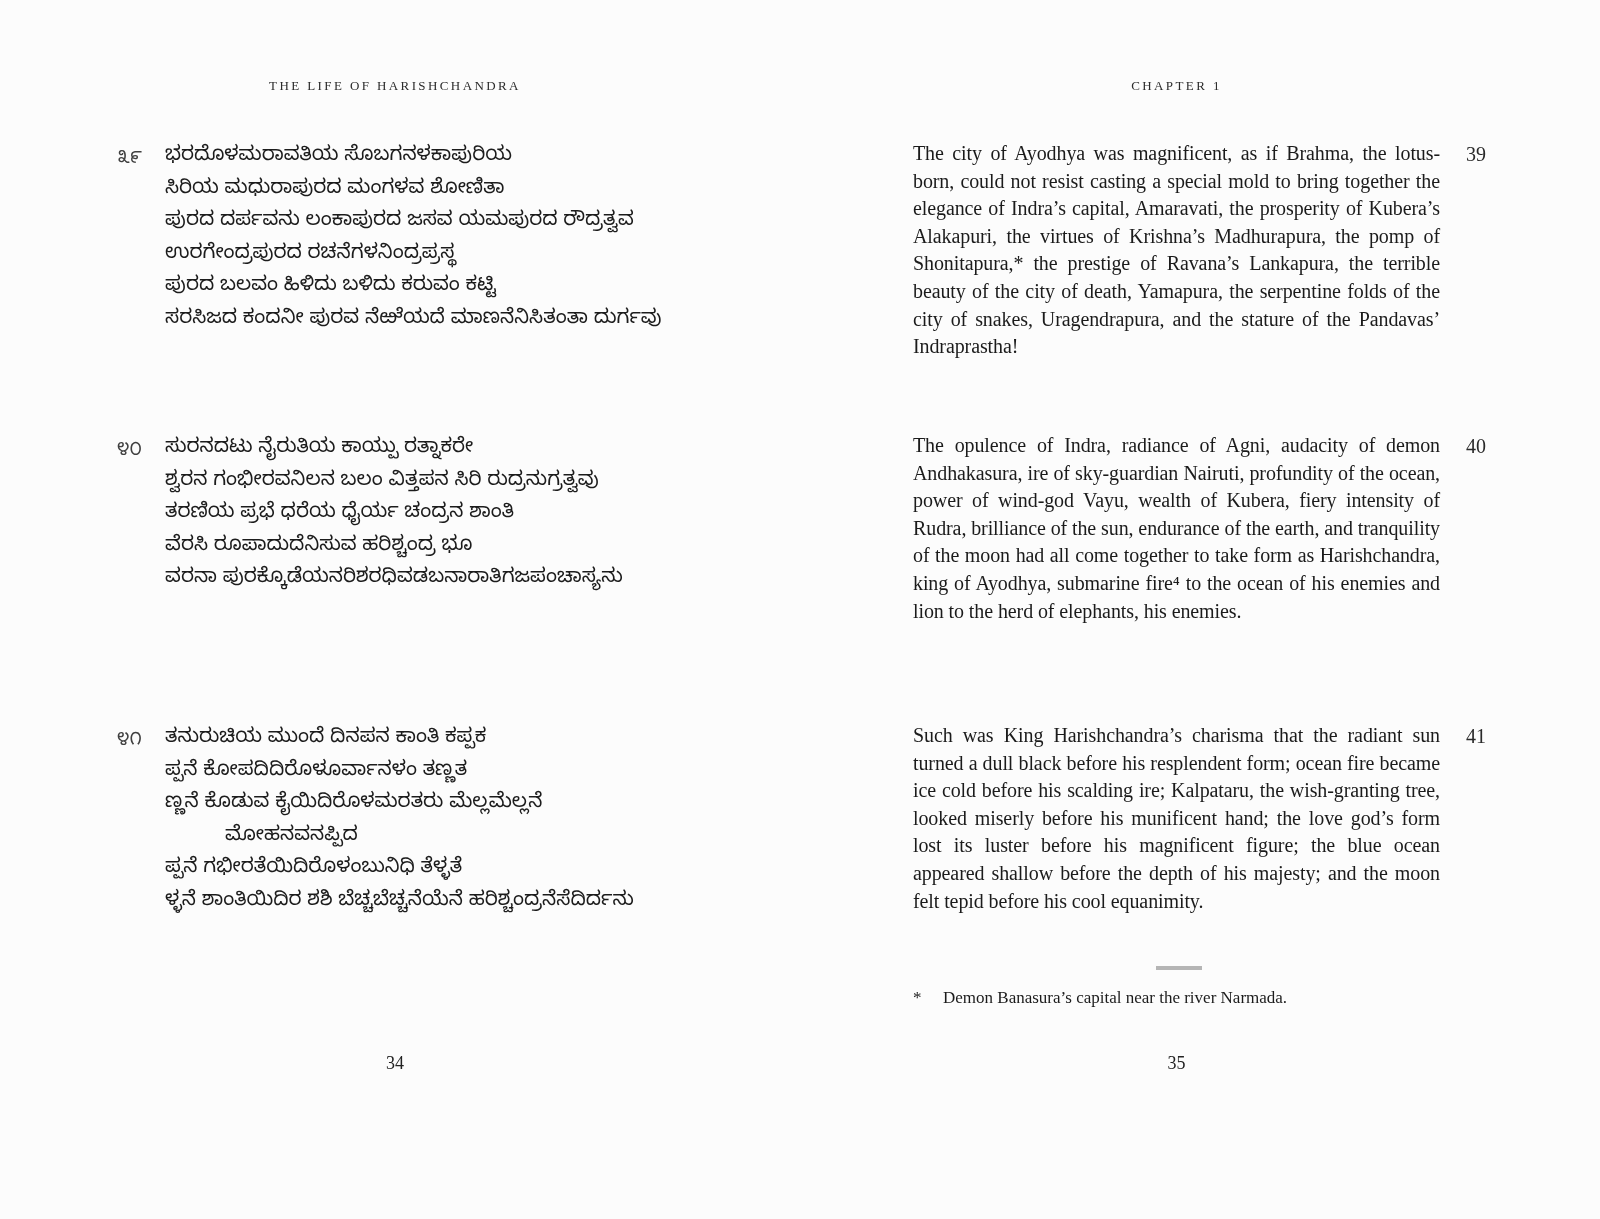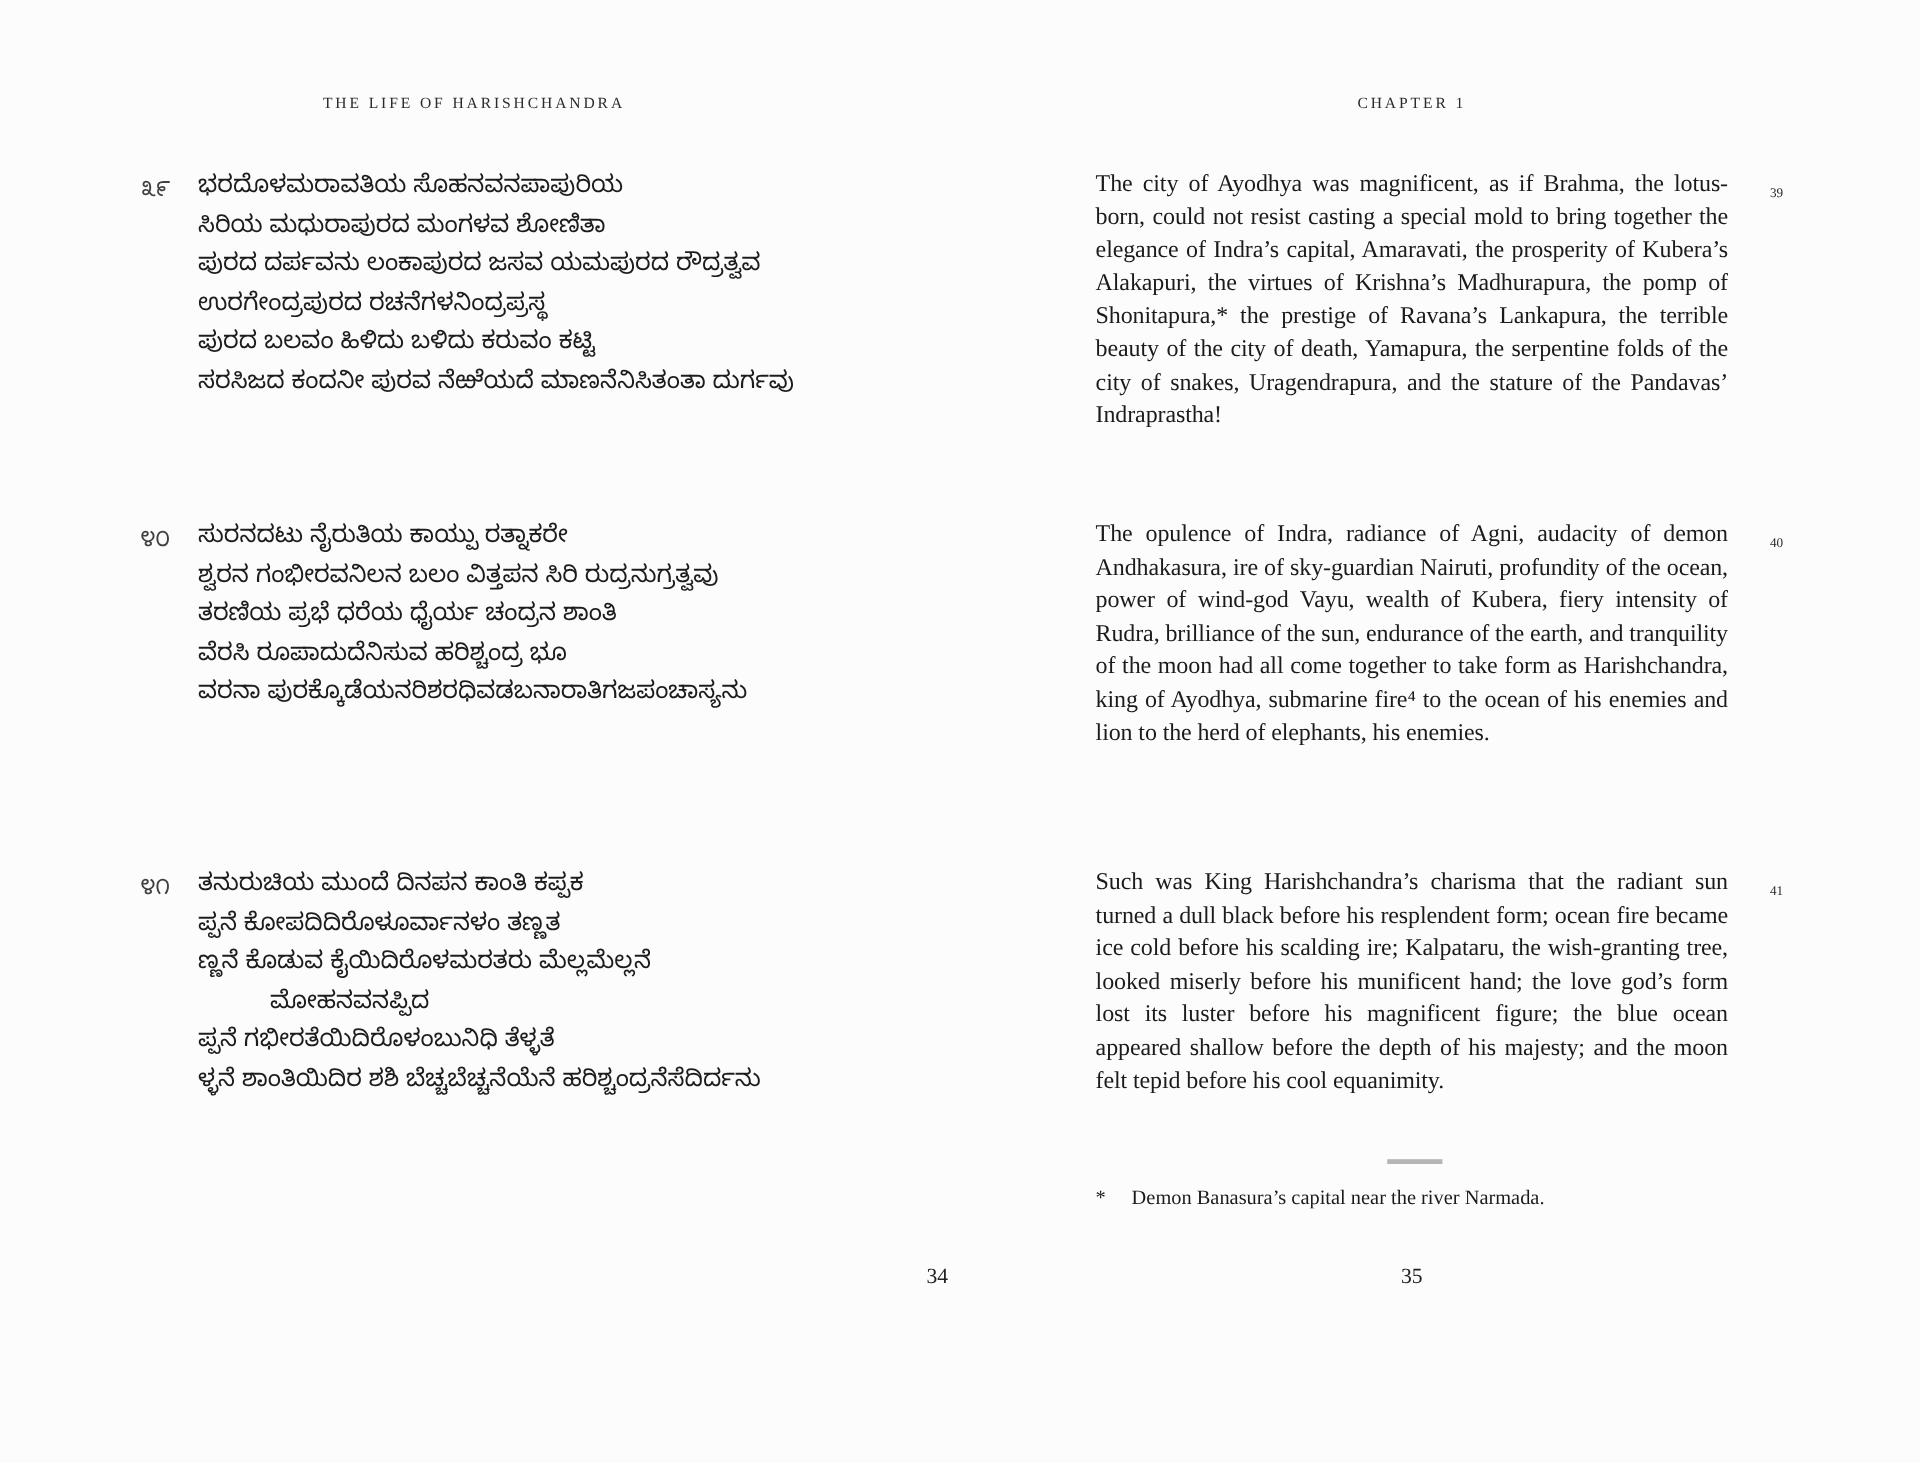--- a/index.html
+++ b/index.html
@@ -41,37 +41,37 @@
   .vnum{
     position:absolute;left:-48px;top:6px;
     font-size:18px;color:#404040;
   }
 
   .folio{
     position:absolute;top:1053px;
     font-size:18px;color:#222;
     text-align:center;
   }
-  .page.left .folio{left:0;width:790px;text-align:right;}
+  .page.left .folio{left:0;width:790px;}
   .page.right .folio{left:113px;width:527px;}
 
   
   .para{
     position:absolute;left:113px;width:527px;
   }
   .para .ptext{
     margin:0;
     font-size:20px;line-height:27.6px;
     letter-spacing:-0.1px;
     text-align:justify;
     color:#1b1b1b;
   }
   .para .pnum{
     position:absolute;right:-46px;top:3px;
-    font-size:11px;color:#2a2a2a;margin-top:12px;
+    font-size:20px;color:#2a2a2a;
   }
 
   .footnote-rule{
     position:absolute;top:966px;left:356px;
     width:46px;height:4px;background:#b5b5b5;
   }
   .footnote{
     position:absolute;top:986px;left:113px;width:527px;
     font-size:17px;line-height:23px;color:#1b1b1b;
     display:flex;
@@ -84,21 +84,21 @@
 
 <div class="spread">
 
   <section class="page left">
 
     <div class="running-head">THE LIFE OF HARISHCHANDRA</div>
 
     <div class="verse" style="top:142px">
       <span class="vnum kn">೩೯</span>
       <div class="vlines kn">
-        <div class="vline">ಭರದೊಳಮರಾವತಿಯ ಸೊಹನವನಪಾಪುರಿಯ</div>
+        <div class="vline">ಭರದೊಳಮರಾವತಿಯ ಸೊಬಗನಳಕಾಪುರಿಯ</div>
         <div class="vline">ಸಿರಿಯ ಮಧುರಾಪುರದ ಮಂಗಳವ ಶೋಣಿತಾ</div>
         <div class="vline">ಪುರದ ದರ್ಪವನು ಲಂಕಾಪುರದ ಜಸವ ಯಮಪುರದ ರೌದ್ರತ್ವವ</div>
         <div class="vline">ಉರಗೇಂದ್ರಪುರದ ರಚನೆಗಳನಿಂದ್ರಪ್ರಸ್ಥ</div>
         <div class="vline">ಪುರದ ಬಲವಂ ಹಿಳಿದು ಬಳಿದು ಕರುವಂ ಕಟ್ಟಿ</div>
         <div class="vline">ಸರಸಿಜದ ಕಂದನೀ ಪುರವ ನೆಱೆಯದೆ ಮಾಣನೆನಿಸಿತಂತಾ ದುರ್ಗವು</div>
       </div>
     </div>
 
     <div class="verse" style="top:434px">
       <span class="vnum kn">೪೦</span>

